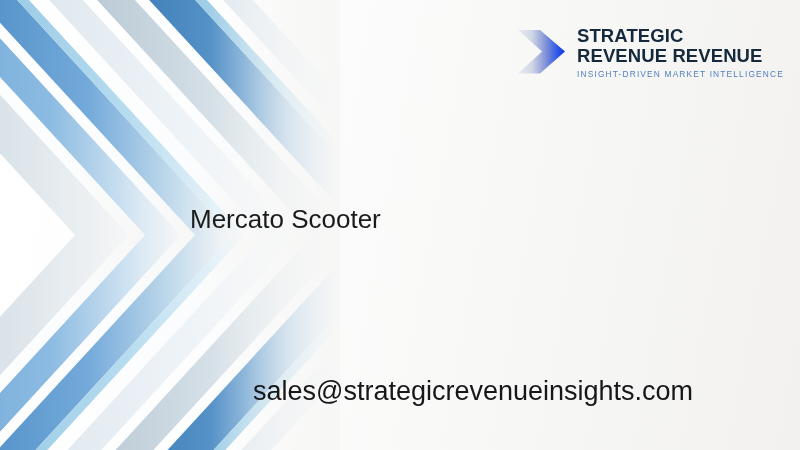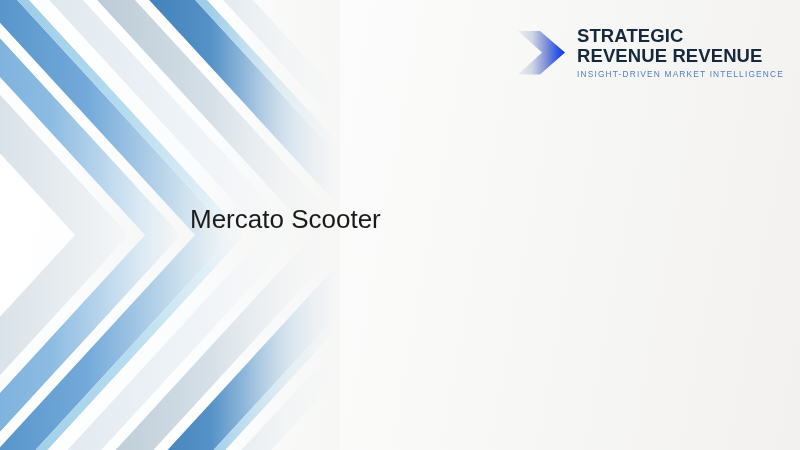--- a/index.html
+++ b/index.html
@@ -46,21 +46,21 @@
     width: 340px;
     height: 450px;
   }
 
   
   .logo-lockup {
     position: absolute;
     left: 518px;
     top: 26px;
     display: flex;
-    align-items: flex-end;
+    align-items: flex-start;
     gap: 9px;
   }
   .logo-mark {
     width: 50px;
     height: 52px;
     flex: 0 0 auto;
   }
   .logo-mark svg { display: block; }
 
   .logo-text-block {
@@ -246,14 +246,15 @@
 
     <span class="logo-text-block">
       <span class="logo-line">STRATEGIC</span>
       <span class="logo-line">REVENUE REVENUE</span>
       <span class="logo-tagline">INSIGHT-DRIVEN MARKET INTELLIGENCE</span>
     </span>
   </div>
 
   <div class="report-title">Mercato Scooter</div>
 
+  <div class="contact-email">sales@strategicrevenueinsights.com</div>
 
 </div>
 
 </body></html>

